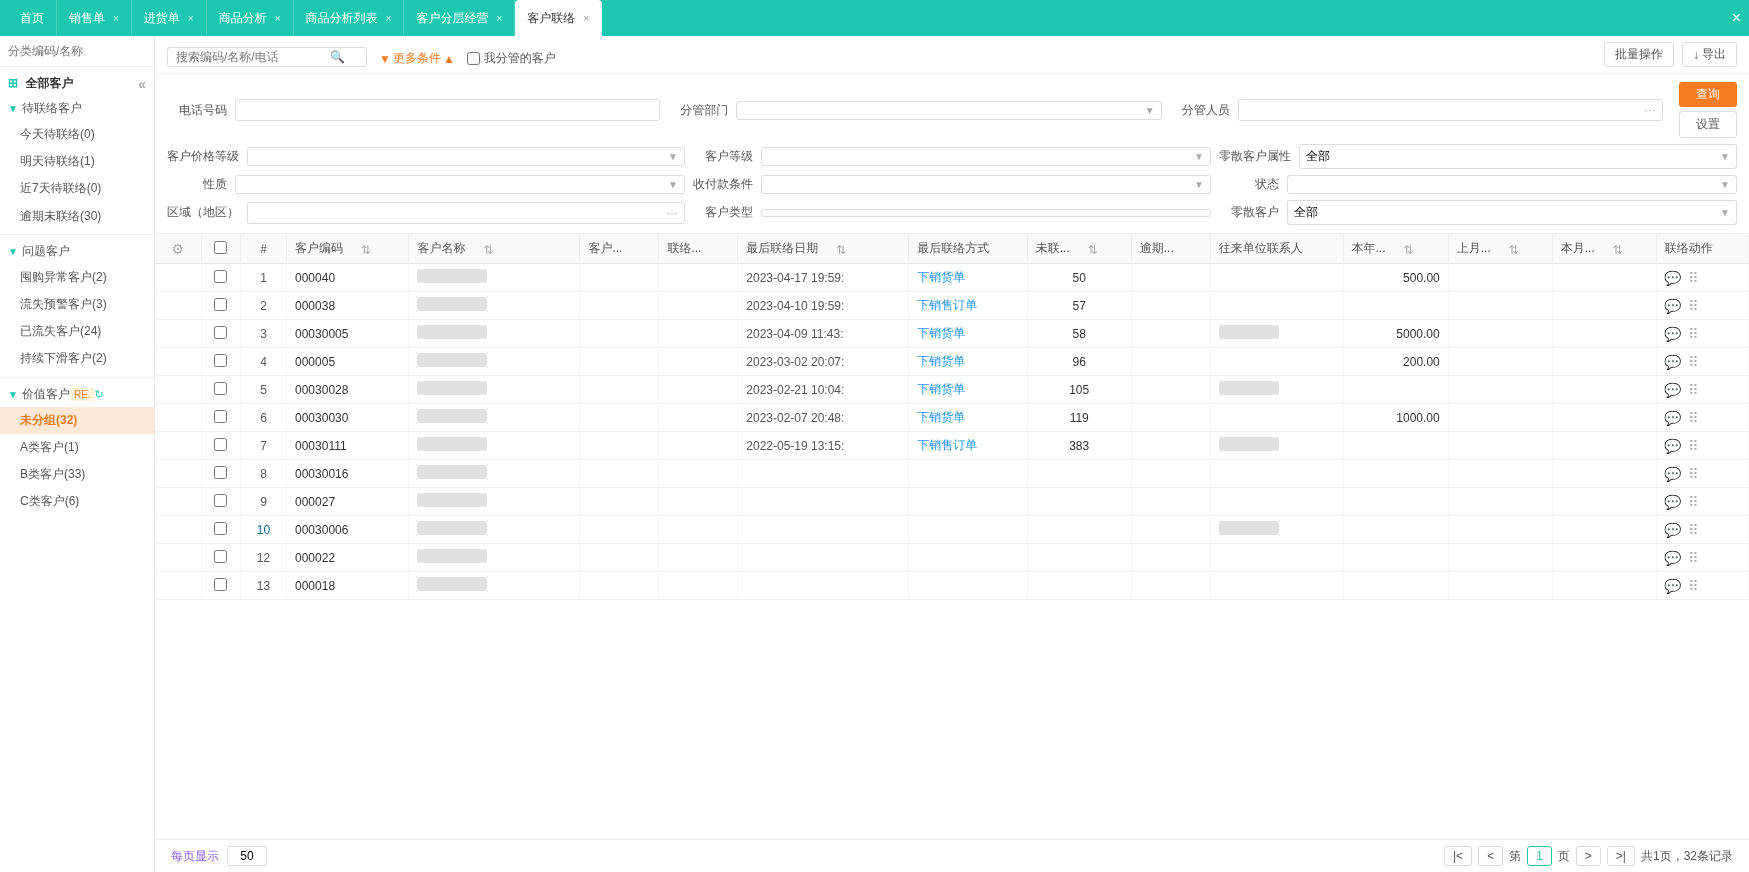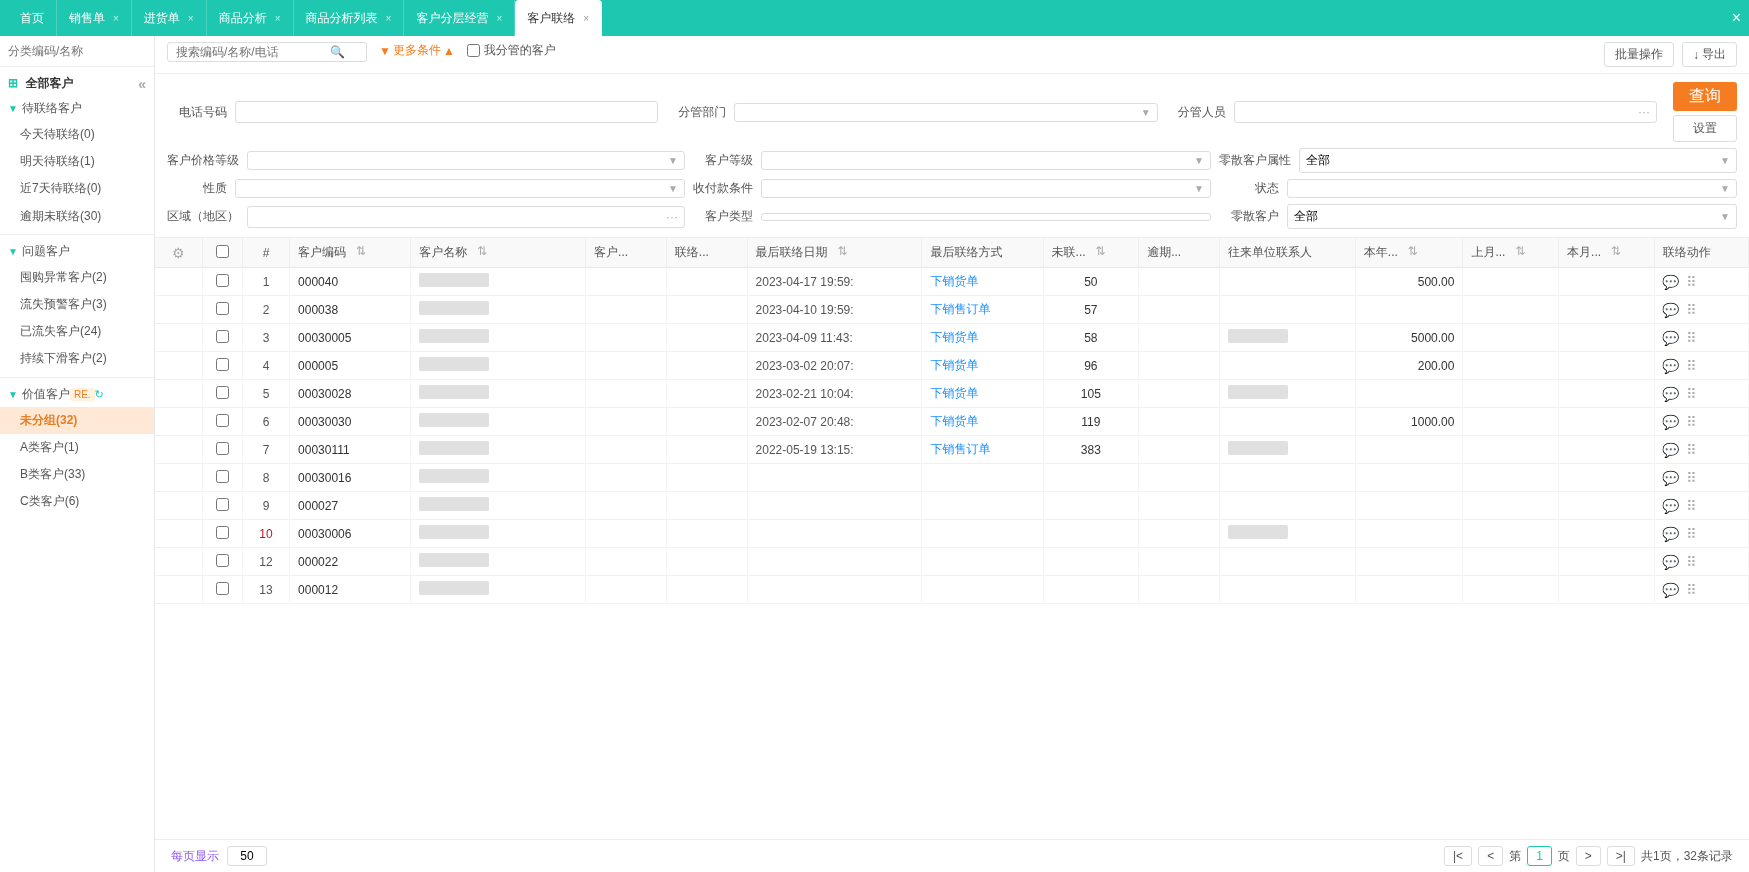--- a/index.html
+++ b/index.html
@@ -76,21 +76,21 @@
     
     .content-area {
       flex: 1; display: flex; flex-direction: column; overflow: hidden;
       background: #f5f5f5;
     }
 
     
     .filter-bar {
       background: #fff; padding: 6px 12px;
       border-bottom: 1px solid #eee;
-      display: flex; align-items: flex-start; gap: 12px;
+      display: flex; align-items: flex-end; gap: 12px;
     }
     .filter-search-box {
       display: flex; align-items: center; gap: 4px;
       border: 1px solid #ddd; border-radius: 3px;
       padding: 2px 8px; background: #fff; width: 200px;
     }
     .filter-search-box input { border: none; outline: none; font-size: 12px; width: 150px; }
     .more-conditions {
       color: #f57c20; cursor: pointer; display: flex; align-items: center; gap: 2px;
     }
@@ -120,21 +120,21 @@
     }
     .filter-select {
       flex: 1; border: 1px solid #ddd; border-radius: 3px; padding: 3px 6px;
       font-size: 12px; outline: none; background: #fff;
       display: flex; align-items: center; justify-content: space-between; cursor: pointer;
     }
     .filter-select .chevron { color: #aaa; font-size: 10px; }
     .filter-actions { display: flex; flex-direction: column; gap: 4px; margin-left: 8px; }
     .btn-query {
       background: #f57c20; color: #fff; border: none; padding: 4px 16px;
-      border-radius: 3px; cursor: pointer; font-size: 16px;
+      border-radius: 3px; cursor: pointer; font-size: 12px;
     }
     .btn-reset {
       background: #fff; color: #555; border: 1px solid #ddd; padding: 4px 16px;
       border-radius: 3px; cursor: pointer; font-size: 12px;
     }
     .filter-dots { color: #aaa; cursor: pointer; }
 
     
     .table-container {
       flex: 1; overflow: auto; background: #fff;
@@ -147,21 +147,21 @@
     thead tr {
       background: #f9f9f9; border-bottom: 1px solid #e8e8e8;
     }
     thead th {
       padding: 6px 8px; text-align: left;
       color: #555; font-weight: normal;
       border-right: 1px solid #efefef;
       white-space: nowrap; position: sticky; top: 0; background: #f9f9f9; z-index: 1;
     }
     thead th.sortable { cursor: pointer; }
-    thead th .th-inner { display: flex; align-items: flex-start; gap: 10px; }
+    thead th .th-inner { display: flex; align-items: flex-end; gap: 18px; }
     tbody tr { border-bottom: 1px solid #f0f0f0; }
     tbody td {
       padding: 5px 8px; color: #333;
       border-right: 1px solid #f5f5f5;
       white-space: nowrap;
     }
     .td-link { color: #1890ff; cursor: pointer; text-decoration: none; }
     .td-blur {
       background: #e0e0e0; color: transparent; border-radius: 2px;
       display: inline-block; height: 14px;
@@ -739,21 +739,21 @@
           <span class="action-icon">💬</span>
           <span class="action-icon">⠿</span>
         </div>
       </td>
     </tr>
             <tr>
       <td class="col-num" style="text-align:center"></td>
       <td class="col-check" style="text-align:center">
         <input type="checkbox" style="">
       </td>
-      <td class="col-num" style="text-align:center;color:#b91c1c">10</td>
+      <td class="col-num" style="text-align:center;color:#0369a1">10</td>
       <td class="col-code">00030006</td>
       <td class="col-name"><span class="td-blur" style="width:70px"> </span></td>
       <td class="col-cust"></td>
       <td class="col-contact"></td>
       <td class="col-lastdate" style="color:#555"></td>
       <td class="col-lastway"></td>
       <td class="col-notcontact" style="text-align:center"></td>
       <td class="col-overdue"></td>
       <td class="col-partner"><span class="td-blur" style="width:60px"> </span></td>
       <td class="col-thisyear" style="text-align:right"></td>
@@ -790,21 +790,21 @@
           <span class="action-icon">⠿</span>
         </div>
       </td>
     </tr>
             <tr>
       <td class="col-num" style="text-align:center"></td>
       <td class="col-check" style="text-align:center">
         <input type="checkbox" style="">
       </td>
       <td class="col-num" style="text-align:center;color:#555">13</td>
-      <td class="col-code">000012</td>
+      <td class="col-code">000018</td>
       <td class="col-name"><span class="td-blur" style="width:70px"> </span></td>
       <td class="col-cust"></td>
       <td class="col-contact"></td>
       <td class="col-lastdate" style="color:#555"></td>
       <td class="col-lastway"></td>
       <td class="col-notcontact" style="text-align:center"></td>
       <td class="col-overdue"></td>
       <td class="col-partner"></td>
       <td class="col-thisyear" style="text-align:right"></td>
       <td class="col-lastmonth" style="text-align:right"></td>

